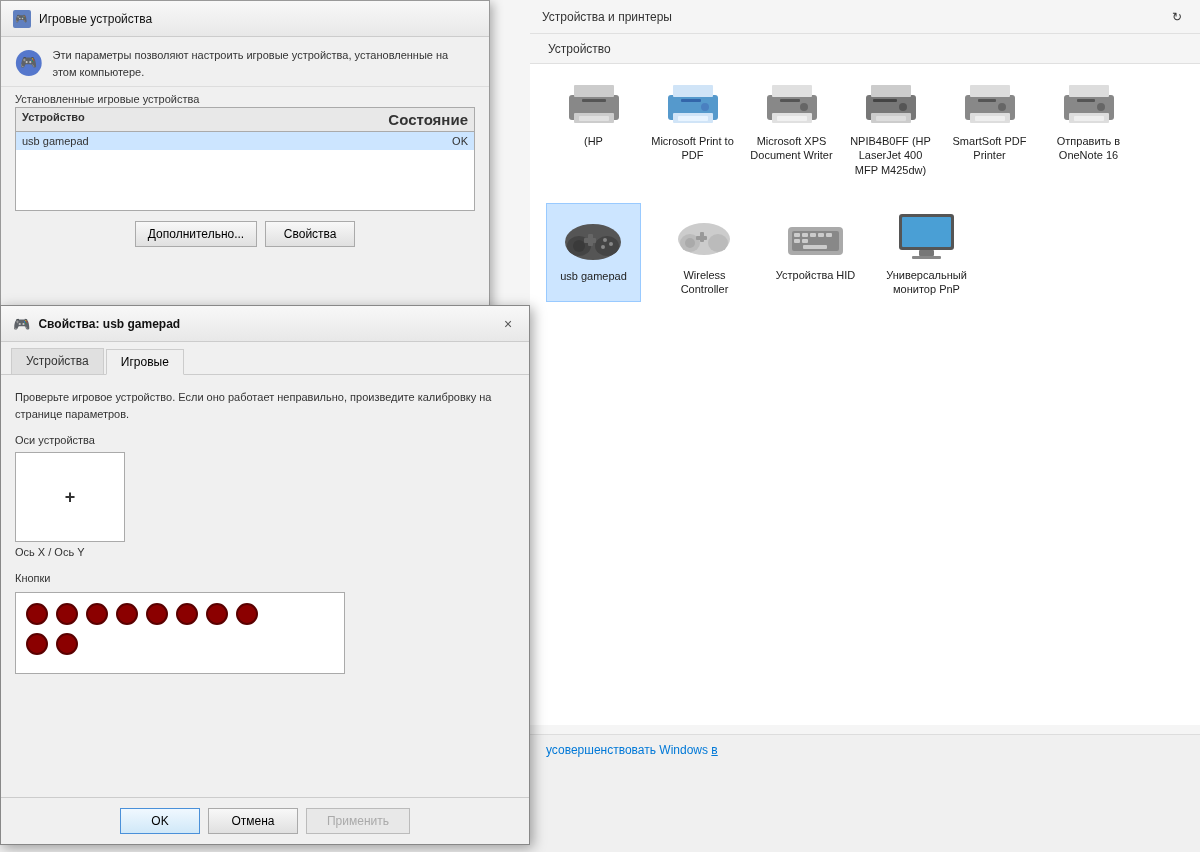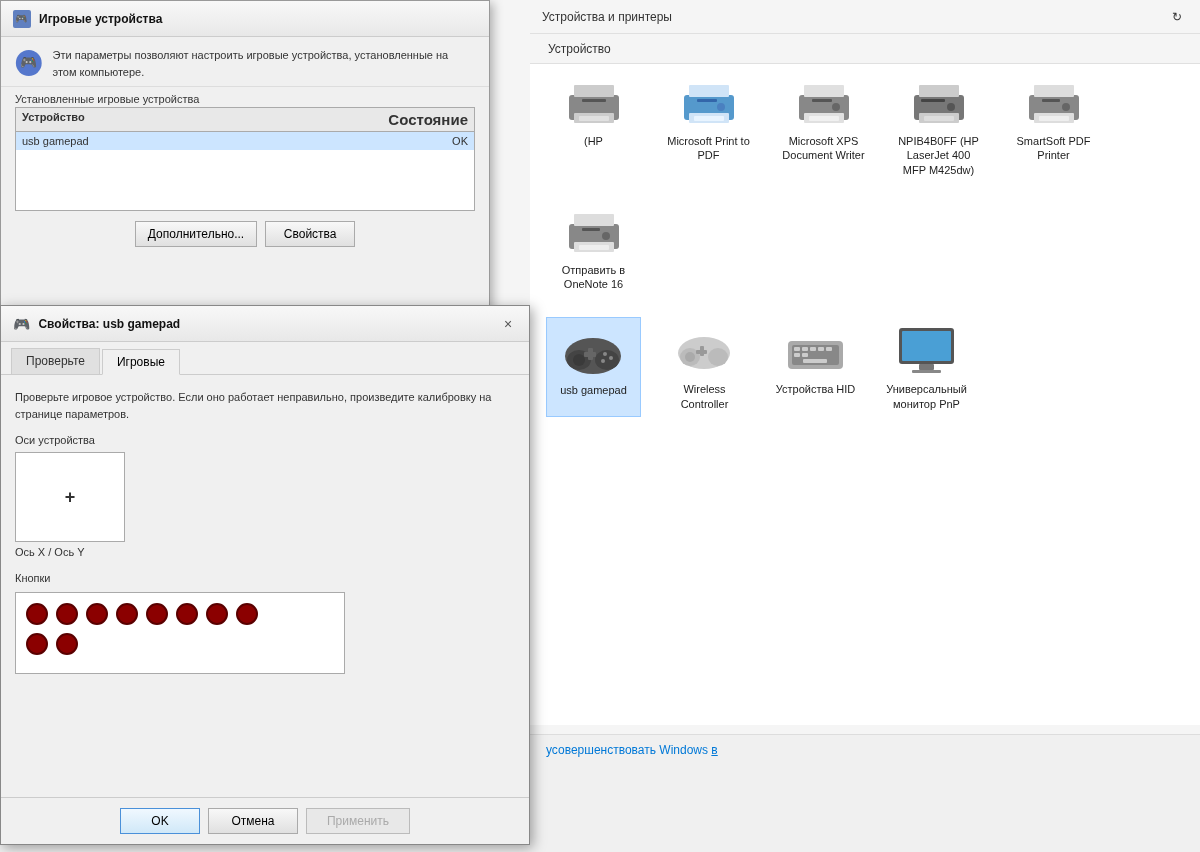--- a/index.html
+++ b/index.html
@@ -59,21 +59,21 @@
       display: flex;
       align-items: center;
       justify-content: center;
       font-size: 10px;
       color: white;
     }
 
     .dialog-title-text {
       flex: 1;
       font-size: 12px;
-      font-weight: 700;
+      font-weight: 400;
       color: #111;
     }
 
     .dialog-info-section {
       padding: 10px 14px 6px;
       display: flex;
       align-items: flex-start;
       gap: 10px;
       border-bottom: 1px solid #ddd;
     }
@@ -360,21 +360,21 @@
       display: flex;
       align-items: center;
     }
 
     .printers-section {
       padding: 10px 16px;
     }
 
     .printers-row {
       display: flex;
-      gap: 20px;
+      gap: 4px;
       flex-wrap: wrap;
       margin-bottom: 20px;
     }
 
     .device-tile {
       display: flex;
       flex-direction: column;
       align-items: center;
       width: 95px;
       padding: 6px;
@@ -614,21 +614,21 @@
 
 <div class="dialog-properties">
   <div class="prop-title-bar">
     <span style="font-size:14px;">🎮</span>
     <span class="prop-title-text">Свойства: usb gamepad</span>
     <span class="close-btn">×</span>
   </div>
 
   <div class="tabs-bar">
     <div class="tab">
-      <span>Проверьте</span>
+      <span>Устройства</span>
     </div>
     <div class="tab active">
       <span>Игровые</span>
     </div>
   </div>
 
   <div class="prop-content">
     <p class="prop-description">Проверьте игровое устройство. Если оно работает неправильно, произведите калибровку на странице параметров.</p>
 
     <div class="axes-section-label">Оси устройства</div>

